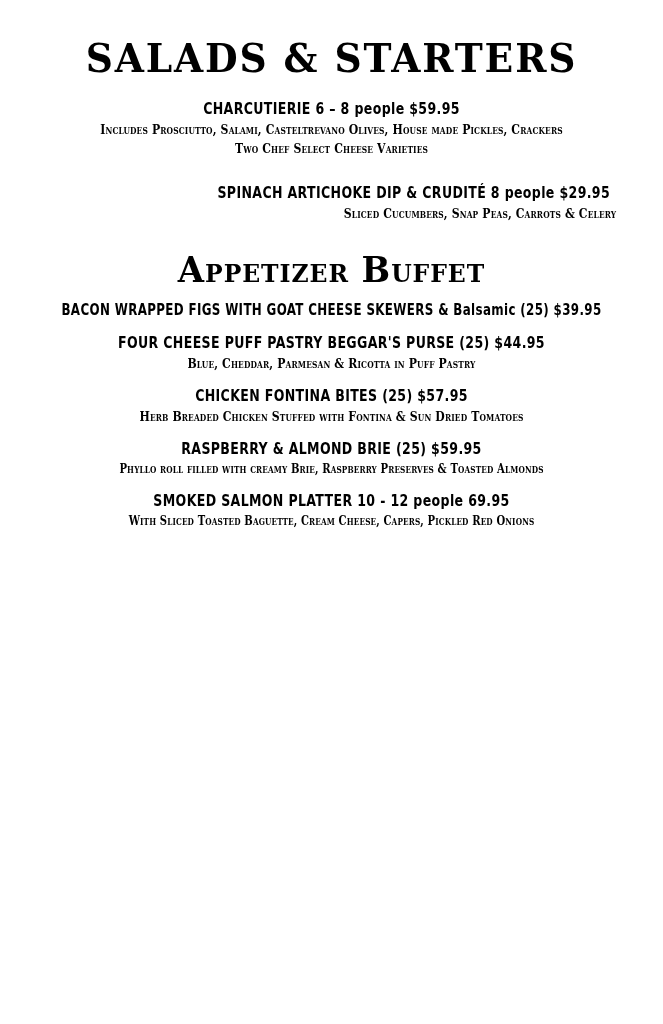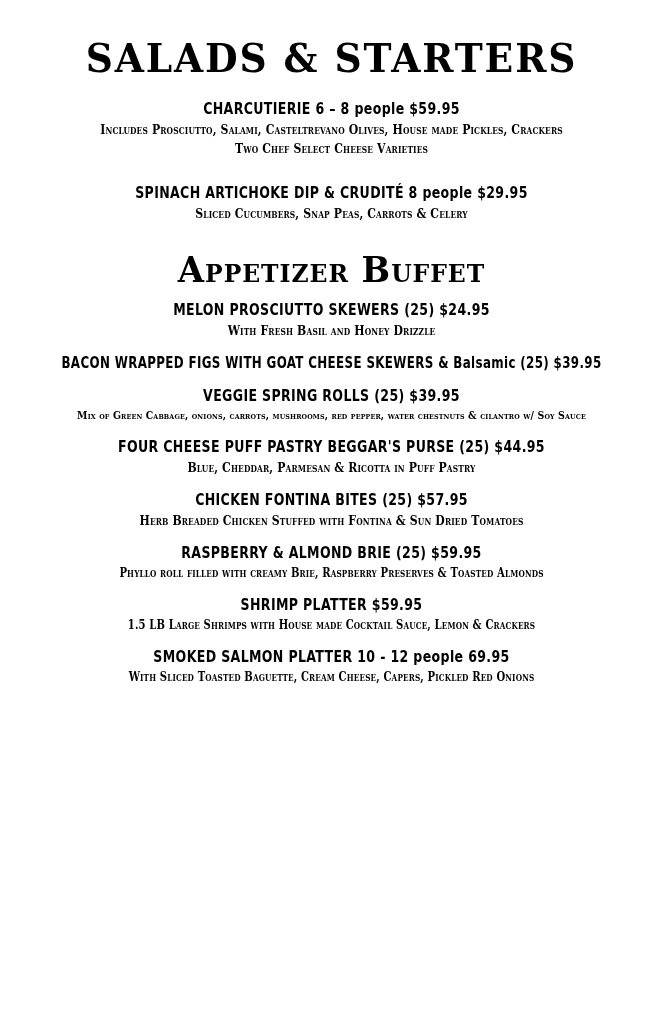--- a/index.html
+++ b/index.html
@@ -54,21 +54,21 @@
     margin-bottom: 14px;
   }
 
   
   .item-group {
     width: 100%;
     text-align: center;
     margin-bottom: 14px;
   }
 
-  .item-group.tight { margin-bottom: 12px; }
+  .item-group.tight { margin-bottom: 12px; text-align: right; }
   .item-group.gap-lg { margin-bottom: 26px; }
 
   .item-title {
     font-family: "DejaVu Sans Condensed", "Liberation Sans Narrow", "Liberation Sans", sans-serif;
     font-weight: bold;
     font-size: 15.5px;
     letter-spacing: 0.4px;
     line-height: 1.28;
     color: #000;
     transform: scaleX(0.9);
@@ -106,55 +106,43 @@
   </div>
 
 
   <div class="item-group tight">
     <div class="item-title">SPINACH ARTICHOKE DIP &amp; CRUDITÉ 8 people $29.95</div>
     <div class="item-desc">Sliced Cucumbers, Snap Peas, Carrots &amp; Celery</div>
   </div>
 
   <div class="section-heading mid">Appetizer Buffet</div>
 
-  <div class="item-group">
-    <div class="item-title">MELON PROSCIUTTO SKEWERS (25) $24.95</div>
-    <div class="item-desc">With Fresh Basil and Honey Drizzle</div>
-  </div>
 
   <div class="item-group">
     <div class="item-title wide">BACON WRAPPED FIGS WITH GOAT CHEESE SKEWERS &amp; Balsamic (25) $39.95</div>
   </div>
 
-  <div class="item-group">
-    <div class="item-title">VEGGIE SPRING ROLLS (25) $39.95</div>
-    <div class="item-desc xwide">Mix of Green Cabbage, onions, carrots, mushrooms, red pepper, water chestnuts &amp; cilantro w/ Soy Sauce</div>
-  </div>
 
   <div class="item-group">
     <div class="item-title">FOUR CHEESE PUFF PASTRY BEGGAR'S PURSE (25) $44.95</div>
     <div class="item-desc">Blue, Cheddar, Parmesan &amp; Ricotta in Puff Pastry</div>
   </div>
 
 
   <div class="item-group">
     <div class="item-title">CHICKEN FONTINA BITES (25) $57.95</div>
     <div class="item-desc">Herb Breaded Chicken Stuffed with Fontina &amp; Sun Dried Tomatoes</div>
   </div>
 
 
   <div class="item-group">
     <div class="item-title">RASPBERRY &amp; ALMOND BRIE (25) $59.95</div>
     <div class="item-desc wide">Phyllo roll filled with creamy Brie, Raspberry Preserves &amp; Toasted Almonds</div>
   </div>
 
-  <div class="item-group">
-    <div class="item-title">SHRIMP PLATTER $59.95</div>
-    <div class="item-desc wide">1.5 LB Large Shrimps with House made Cocktail Sauce, Lemon &amp; Crackers</div>
-  </div>
 
 
   <div class="item-group">
     <div class="item-title">SMOKED SALMON PLATTER 10 - 12 people 69.95</div>
     <div class="item-desc wide">With Sliced Toasted Baguette, Cream Cheese, Capers, Pickled Red Onions</div>
   </div>
 
 </div>
 
 </body></html>

